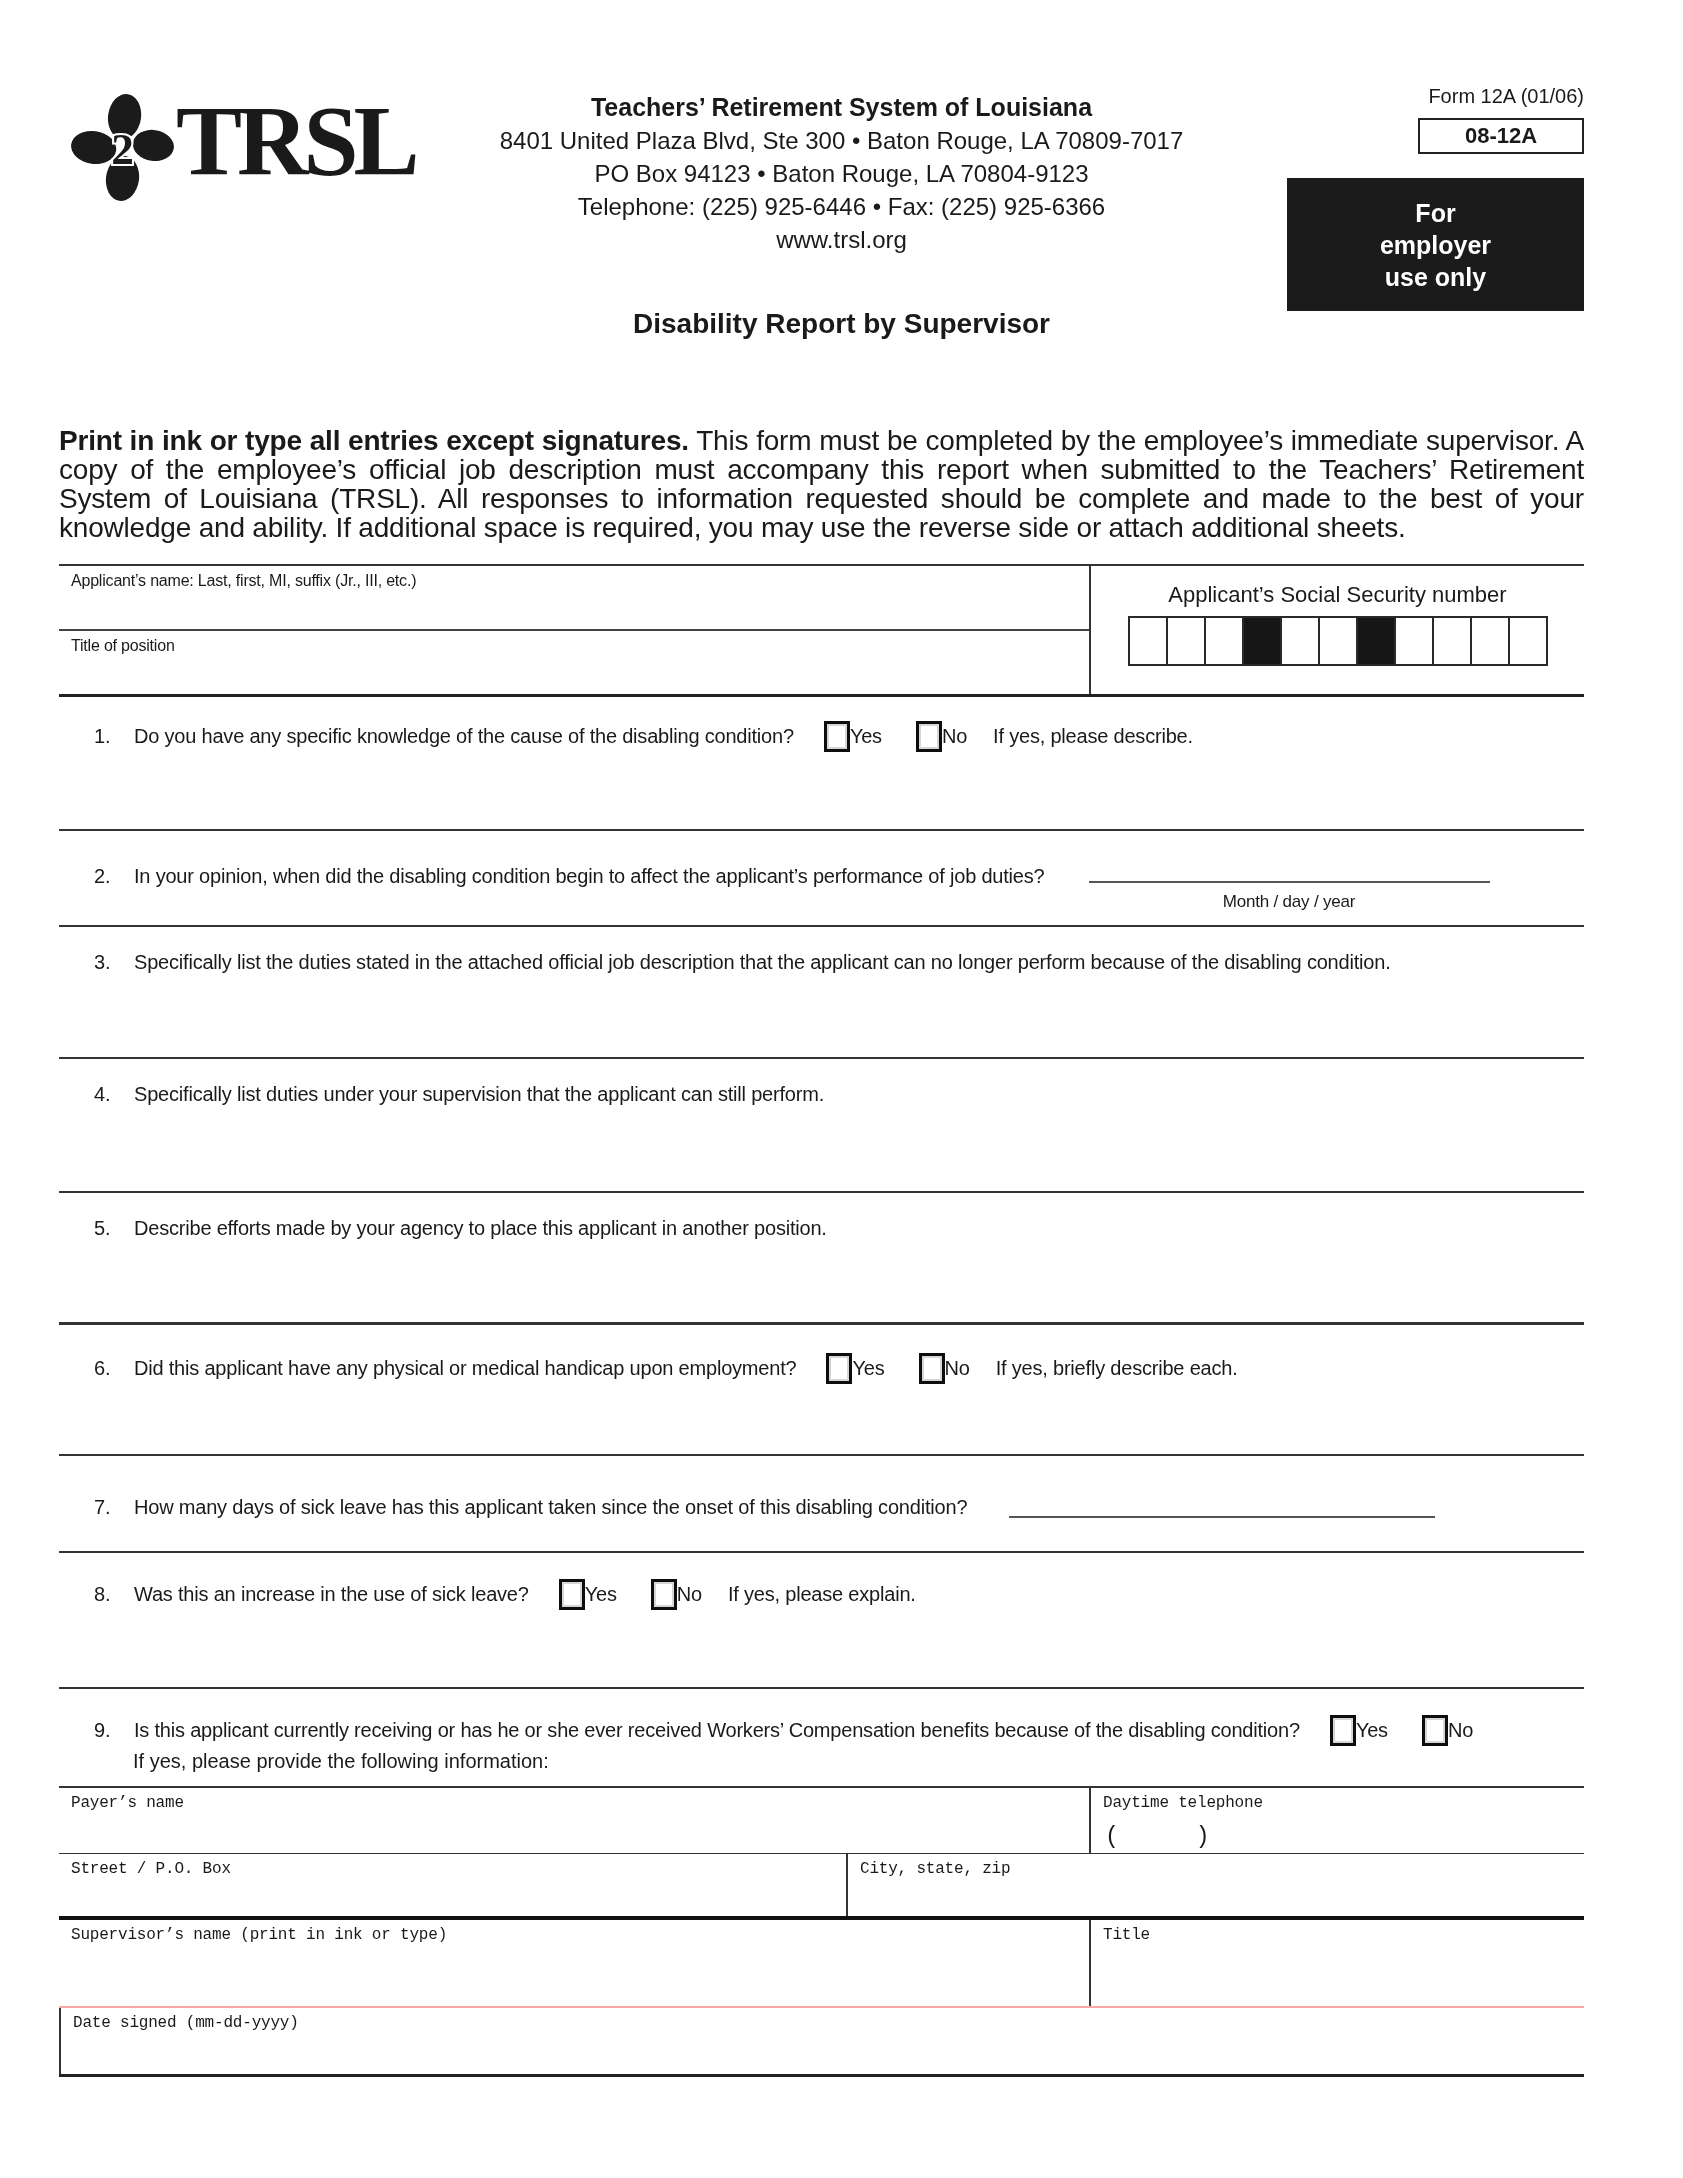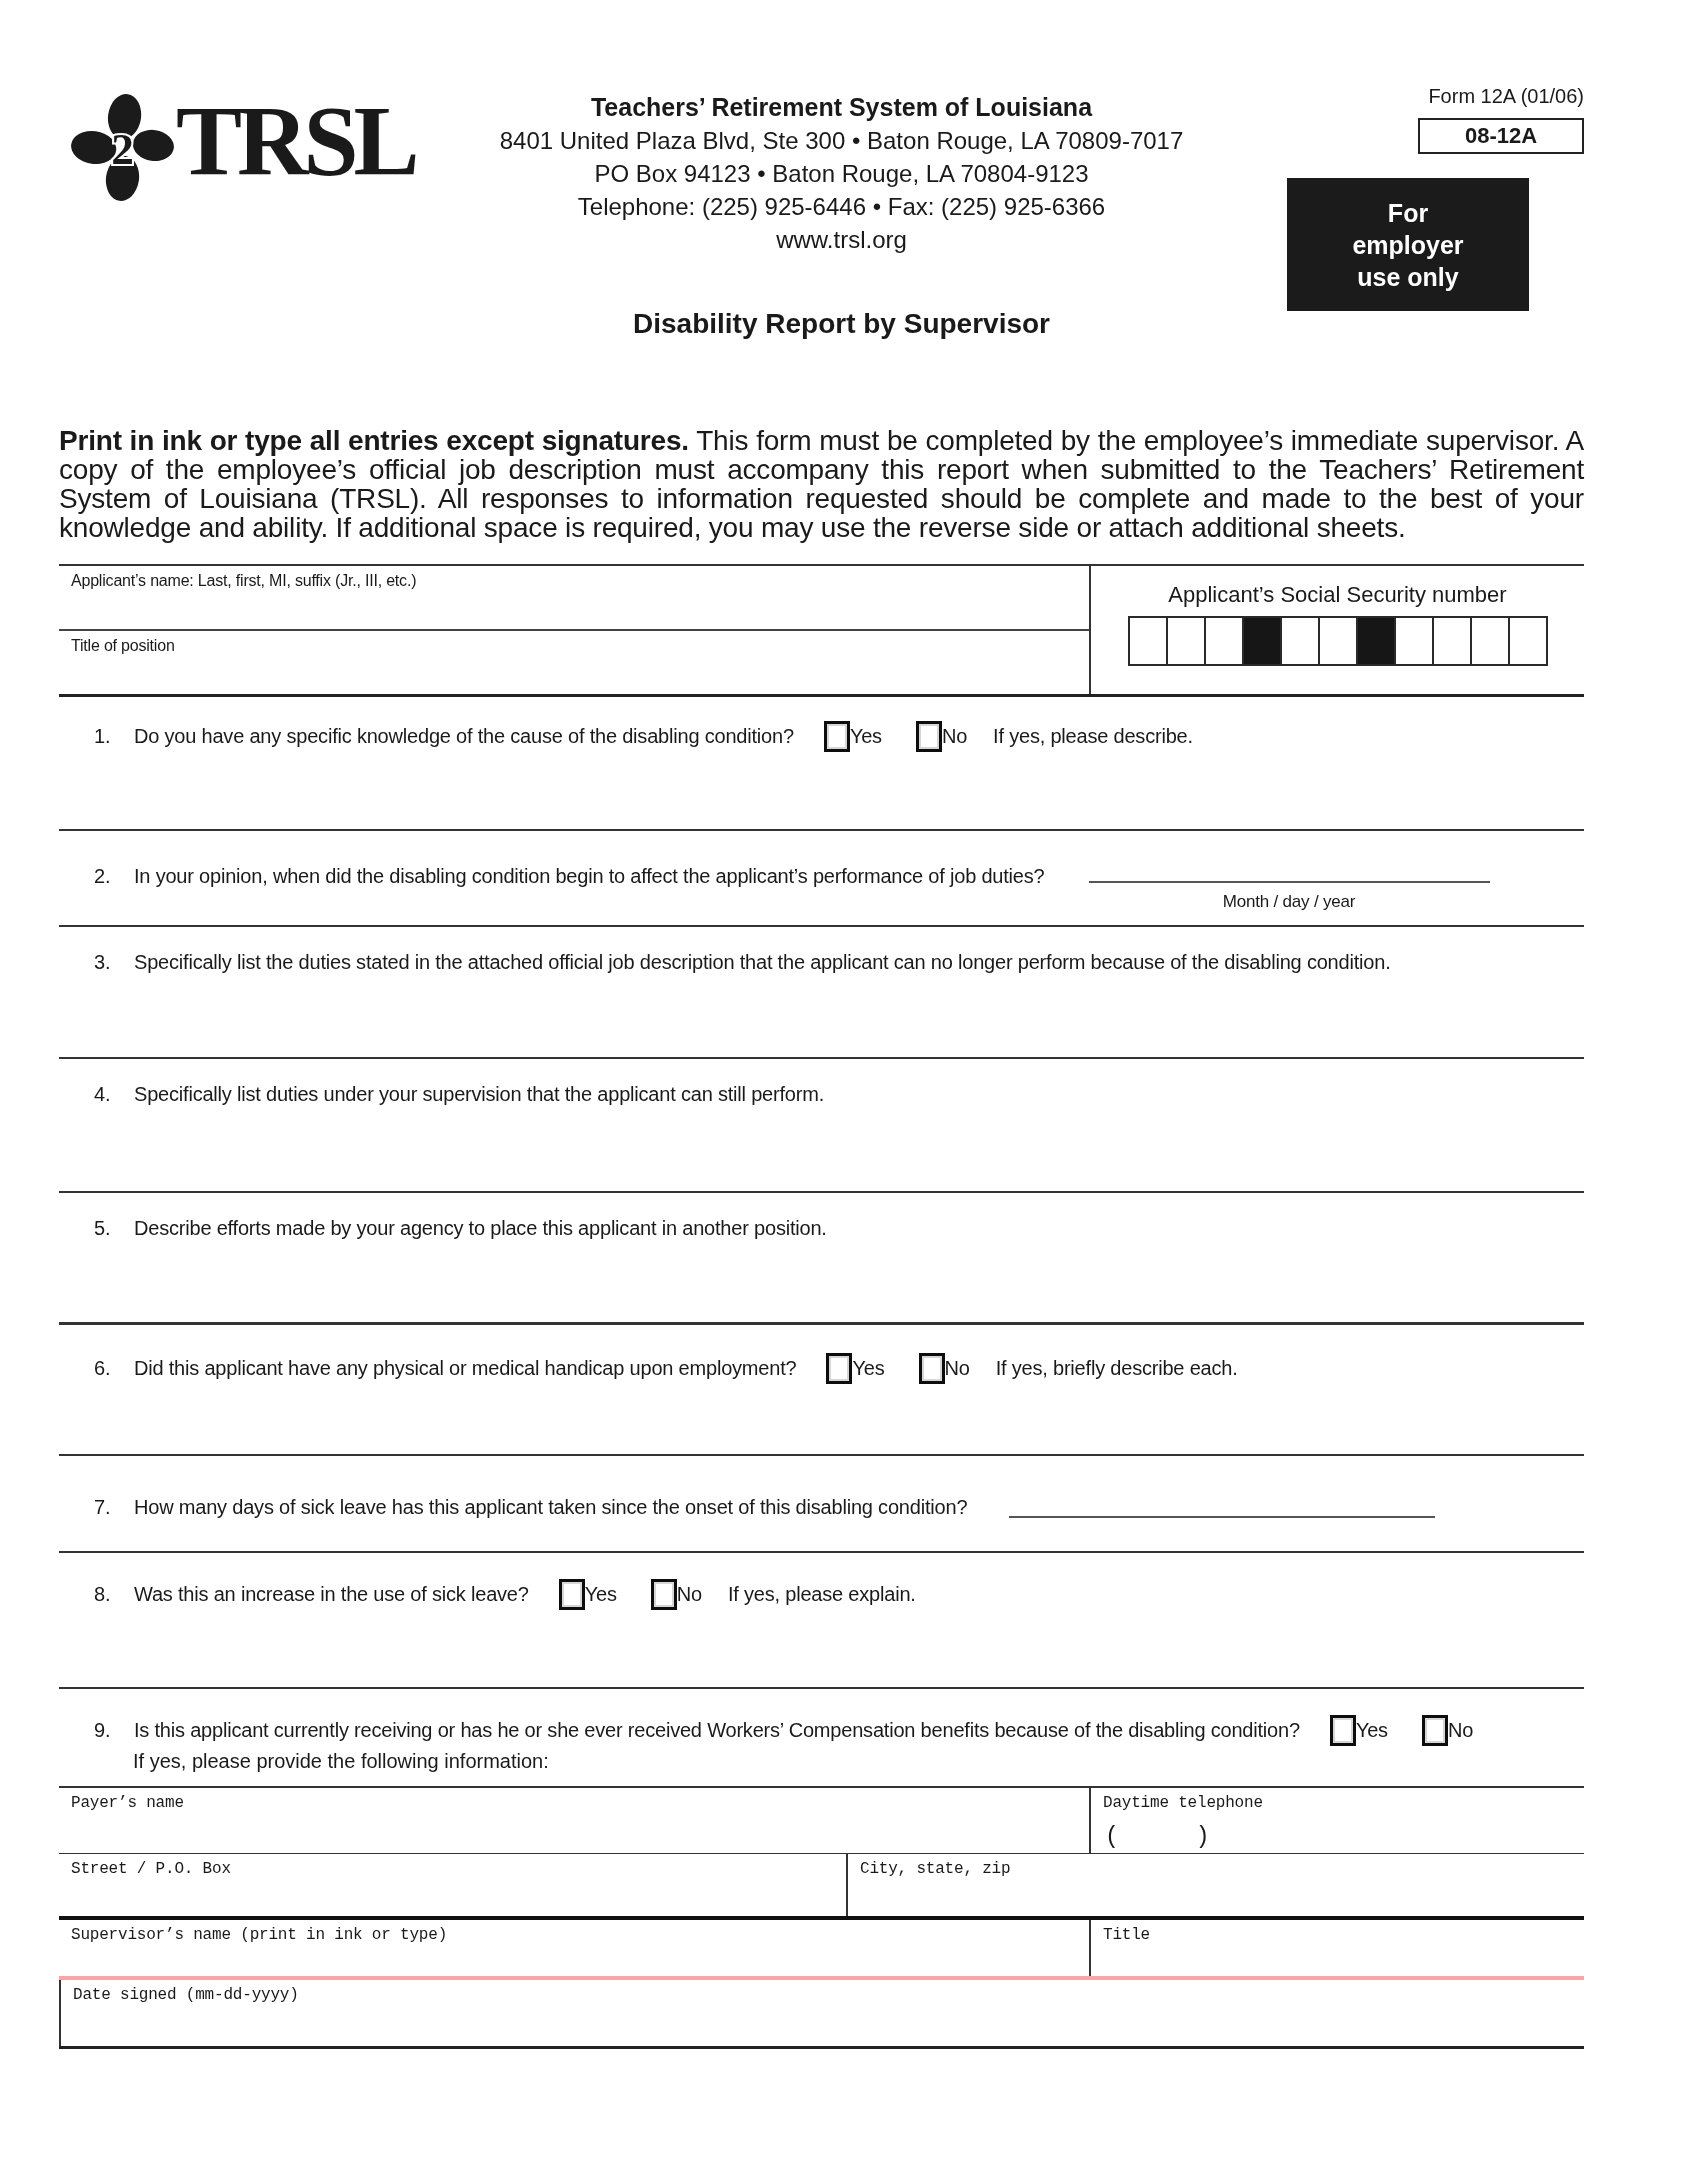--- a/index.html
+++ b/index.html
@@ -14,21 +14,21 @@
   .flower { width: 103px; height: 109px; margin-top: 14px; }
   .logo-text { font-family: "Liberation Serif", serif; font-weight: bold; font-size: 99px;
                letter-spacing: -5px; line-height: 1; margin-left: 2px; }
   .hdr-center { text-align: center; padding-top: 91px; font-size: 24px; line-height: 33px; }
   .org-name { font-weight: bold; font-size: 25px; }
   .form-title { text-align: center; margin-top: 51px; font-weight: bold; font-size: 28px; }
   .hdr-right { position: absolute; top: 85px; right: 99px; width: 297px; text-align: right; }
   .form-number { font-size: 20px; }
   .code-box { display: inline-block; border: 2px solid #222; width: 166px; text-align: center;
               font-weight: bold; font-size: 22px; padding: 3px 0; margin-top: 10px; }
-  .employer-box { margin-top: 24px; width: 242px; height: 133px; background: #1b1b1b; color: #fff;
+  .employer-box { margin-top: 24px; width: 297px; height: 133px; background: #1b1b1b; color: #fff;
                   display: flex; flex-direction: column; align-items: center; justify-content: center;
                   font-weight: bold; font-size: 25px; line-height: 32px; }
 
   
   .instructions { font-size: 28px; line-height: 29px; text-align: justify; letter-spacing: -0.2px; }
   .instructions .b { font-weight: bold; }
 
   
   .name-table { margin-top: 22px; border-top: 2px solid #333; border-bottom: 3px solid #222;
                 display: flex; height: 133px; }
@@ -74,21 +74,21 @@
   .frow { display: flex; }
   .fcell { padding: 6px 15px 0 12px; font-family: Liberation Mono, monospace; }
   .row-a { height: 66px; border-bottom: 1px solid #333; }
   .row-a .left { width: 1030px; }
   .row-a .right { width: 495px; border-left: 2px solid #333; }
   .phone-parens { font-size: 23px; margin-top: 12px; padding-left: 2px; }
   .paren-space { display: inline-block; width: 77px; }
   .row-b { height: 66px; border-bottom: 4px solid #111; }
   .row-b .left { width: 787px; }
   .row-b .right { flex: 1; border-left: 2px solid #333; }
-  .row-c { height: 60px; border-bottom: 4px solid #fca5a5; }
+  .row-c { height: 88px; border-bottom: 2px solid #fca5a5; }
   .row-c .left, .row-d .left { width: 1030px; }
   .row-c .right, .row-d .right { width: 495px; border-left: 2px solid #333; }
   .row-d { height: 69px; border-bottom: 3px solid #222; }
   .sig-arrow { width: 0; height: 0; border-top: 17px solid transparent; border-bottom: 17px solid transparent;
                border-left: 28px solid #111; margin-top: 6px; margin-left: 2px; }
 </style>
 </head>
 <body>
 
 <div class="page">

